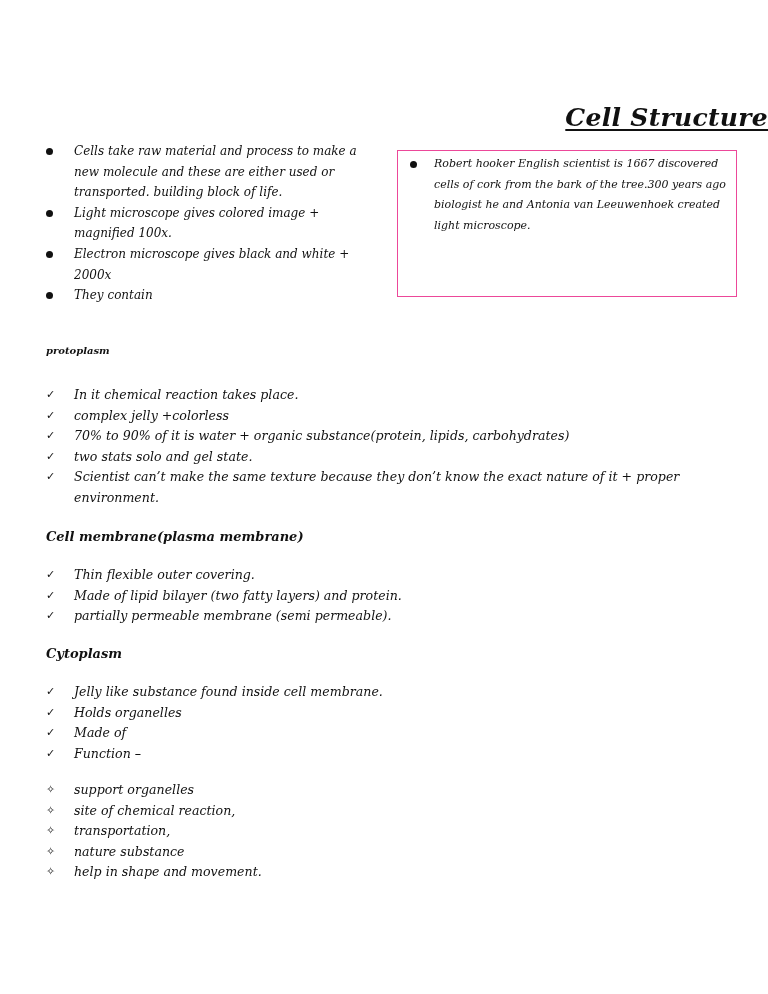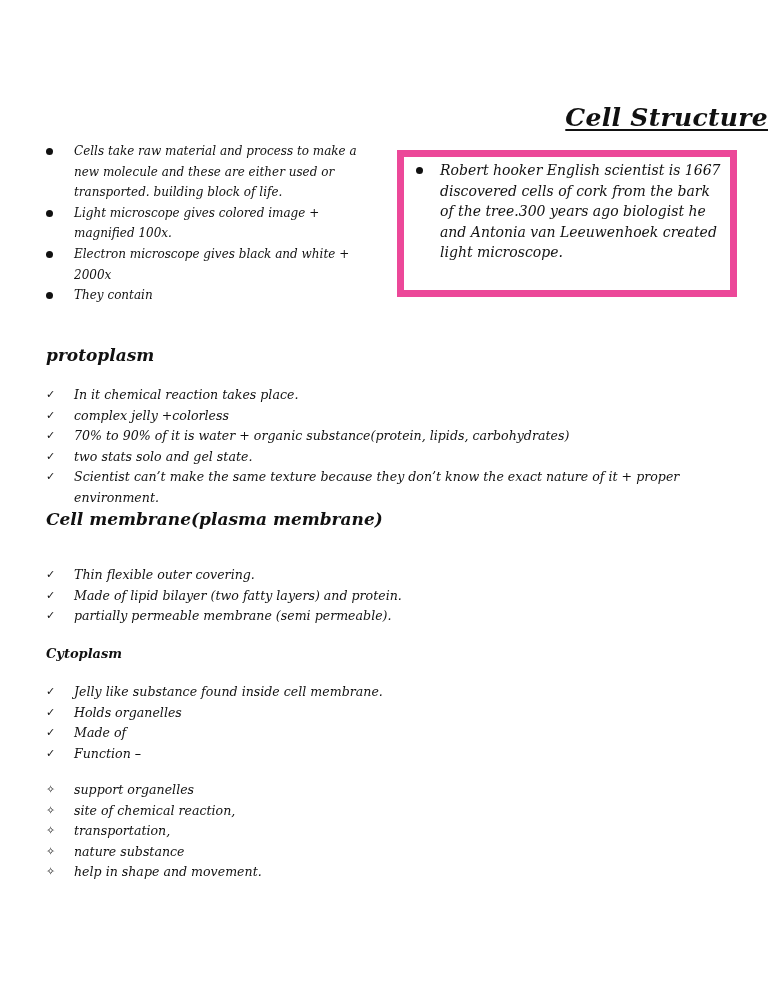--- a/index.html
+++ b/index.html
@@ -54,41 +54,41 @@
     }
     .bold-term {
       font-weight: normal;
     }
     .info-box {
       position: absolute;
       top: 150px;
       left: 397px;
       width: 340px;
       height: 147px;
-      border: 7px solid #ec4899;
+      border: 1px solid #ec4899;
       box-sizing: border-box;
       padding: 3px 8px 0 8px;
-      font-size: 14px;
+      font-size: 11px;
       line-height: 20.6px;
     }
     .info-box .box-item {
       position: relative;
       padding-left: 28px;
     }
     .info-box .bullet-dot {
       left: 4px;
     }
     .section-heading {
       position: absolute;
       left: 46px;
       font-weight: bold;
       margin: 0;
     }
-    .h-proto { top: 345px; font-size: 17px; }
-    .h-membrane { top: 509px; font-size: 17px; }
+    .h-proto { top: 345px; font-size: 10px; }
+    .h-membrane { top: 529px; font-size: 13px; }
     .h-cyto { top: 646px; font-size: 13px; }
     .check-list {
       position: absolute;
       left: 46px;
       width: 690px;
       margin: 0;
       padding: 0;
       list-style: none;
       font-size: 12.6px;
       line-height: 20.6px;

